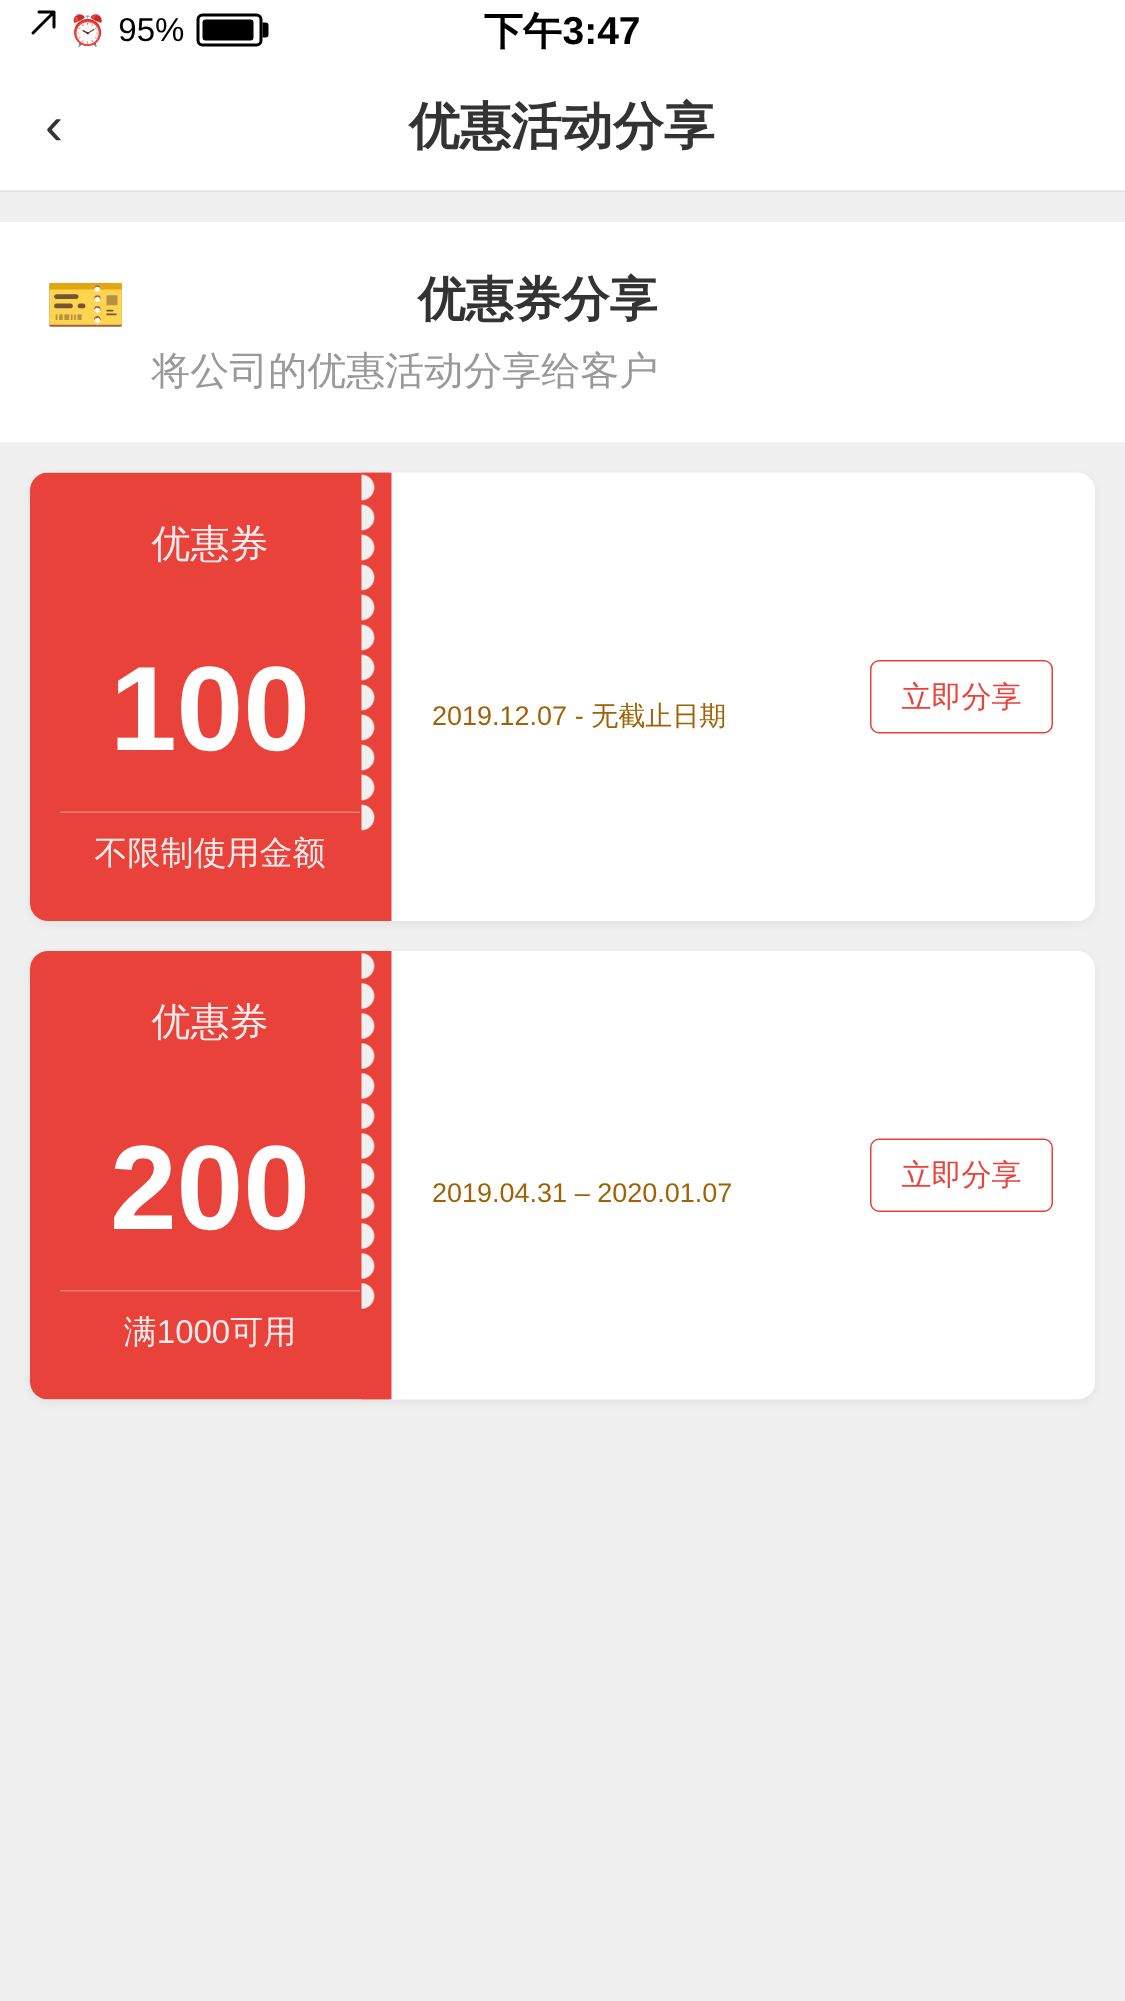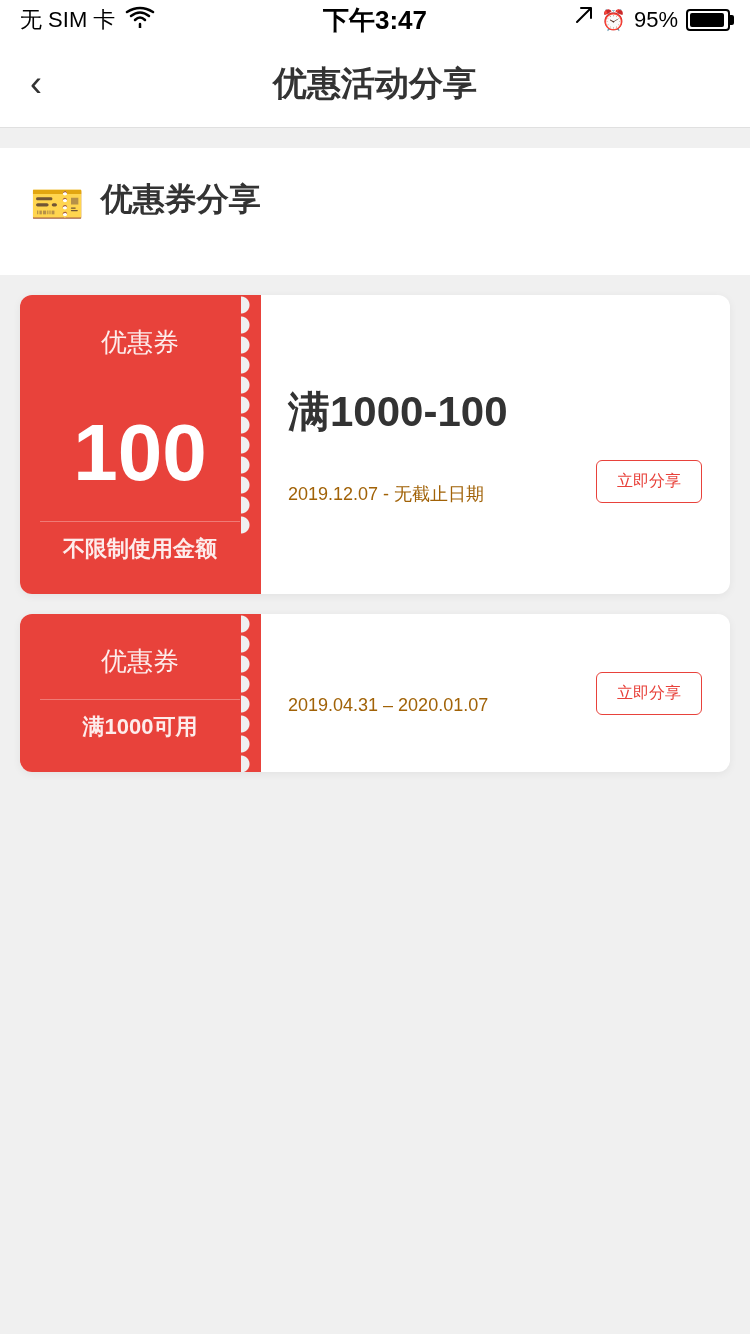--- a/index.html
+++ b/index.html
@@ -111,21 +111,21 @@
     .section-icon {
       font-size: 44px;
       line-height: 1;
       margin-top: 4px;
     }
     .section-text {}
     .section-title {
       font-size: 32px;
       font-weight: 600;
       color: #333;
-      margin-bottom: 23px;
+      margin-bottom: 8px;
       text-align: right;
     }
     .section-subtitle {
       font-size: 26px;
       color: #999;
     }
 
     
     .coupon-list {
       background: #f0f0f0;
@@ -189,21 +189,20 @@
       color: #fff;
       font-weight: 700;
       line-height: 1;
       margin-bottom: 16px;
       margin-top: 45px;
     }
     .coupon-condition {
       font-size: 22px;
       color: rgba(255,255,255,0.9);
       text-align: right;
-      font-weight: bold;
     }
     .coupon-divider {
       width: 100%;
       height: 1px;
       background: rgba(255,255,255,0.3);
       margin: 12px 0;
     }
 
     
     .coupon-right {
@@ -230,47 +229,36 @@
       color: #a16207;
       flex: 1;
       margin-top: 24px;
     }
     .share-btn {
       border: 1.5px solid #e8423b;
       color: #e8423b;
       background: #fff;
       border-radius: 6px;
       padding: 10px 20px;
-      font-size: 16px;
+      font-size: 20px;
       cursor: pointer;
       white-space: nowrap;
     }
 
     
     .bottom-area {
       background: #f0f0f0;
       flex: 1;
       min-height: 500px;
     }
   </style>
 </head>
 <body>
 
 <div class="status-bar">
-  <div class="status-left">
-    <span>无 SIM 卡</span>
-    <span>
-      <svg width="30" height="22" viewBox="0 0 30 22">
-        <path d="M15 18 L15 22" stroke="#000" stroke-width="2.5" stroke-linecap="round"></path>
-        <path d="M10 14 Q15 9 20 14" stroke="#000" stroke-width="2.5" fill="none" stroke-linecap="round"></path>
-        <path d="M6 10 Q15 3 24 10" stroke="#000" stroke-width="2.5" fill="none" stroke-linecap="round"></path>
-        <path d="M2 6 Q15 -2 28 6" stroke="#000" stroke-width="2.5" fill="none" stroke-linecap="round"></path>
-      </svg>
-    </span>
-  </div>
   <div class="status-center">下午3:47</div>
   <div class="status-right">
     <span>
       <svg width="18" height="22" viewBox="0 0 18 22">
         <path d="M2 16 L16 2 M16 2 L6 2 M16 2 L16 12" stroke="#000" stroke-width="2" fill="none" stroke-linecap="round" stroke-linejoin="round"></path>
       </svg>
     </span>
     <span style="font-size:20px;">⏰</span>
     <span>95%</span>
     <span class="battery-icon">
@@ -283,42 +271,43 @@
   <span class="nav-back">‹</span>
   <span class="nav-title">优惠活动分享</span>
 </div>
 
 <div class="section-gap"></div>
 
 <div class="section-header">
   <span class="section-icon">🎫</span>
   <div class="section-text">
     <div class="section-title">优惠券分享</div>
+    <div class="section-subtitle">将公司的优惠活动分享给客户</div>
   </div>
 </div>
 
 <div class="coupon-list" id="coupon-list">
     <div class="coupon-card">
     <div class="coupon-left">
       <span class="coupon-label">优惠券</span>
       <span class="coupon-value">100</span>
       <div class="coupon-divider"></div>
       <span class="coupon-condition">不限制使用金额</span>
     </div>
     <div class="coupon-right">
-      <div class="coupon-name">满1000-100</div>
       <div class="coupon-meta">
         <span class="coupon-date">2019.12.07 - 无截止日期</span>
         <button class="share-btn">立即分享</button>
       </div>
     </div>
   </div>
     <div class="coupon-card">
     <div class="coupon-left">
       <span class="coupon-label">优惠券</span>
+      <span class="coupon-value">200</span>
       <div class="coupon-divider"></div>
       <span class="coupon-condition">满1000可用</span>
     </div>
     <div class="coupon-right">
       <div class="coupon-meta">
         <span class="coupon-date">2019.04.31 – 2020.01.07</span>
         <button class="share-btn">立即分享</button>
       </div>
     </div>
   </div>

